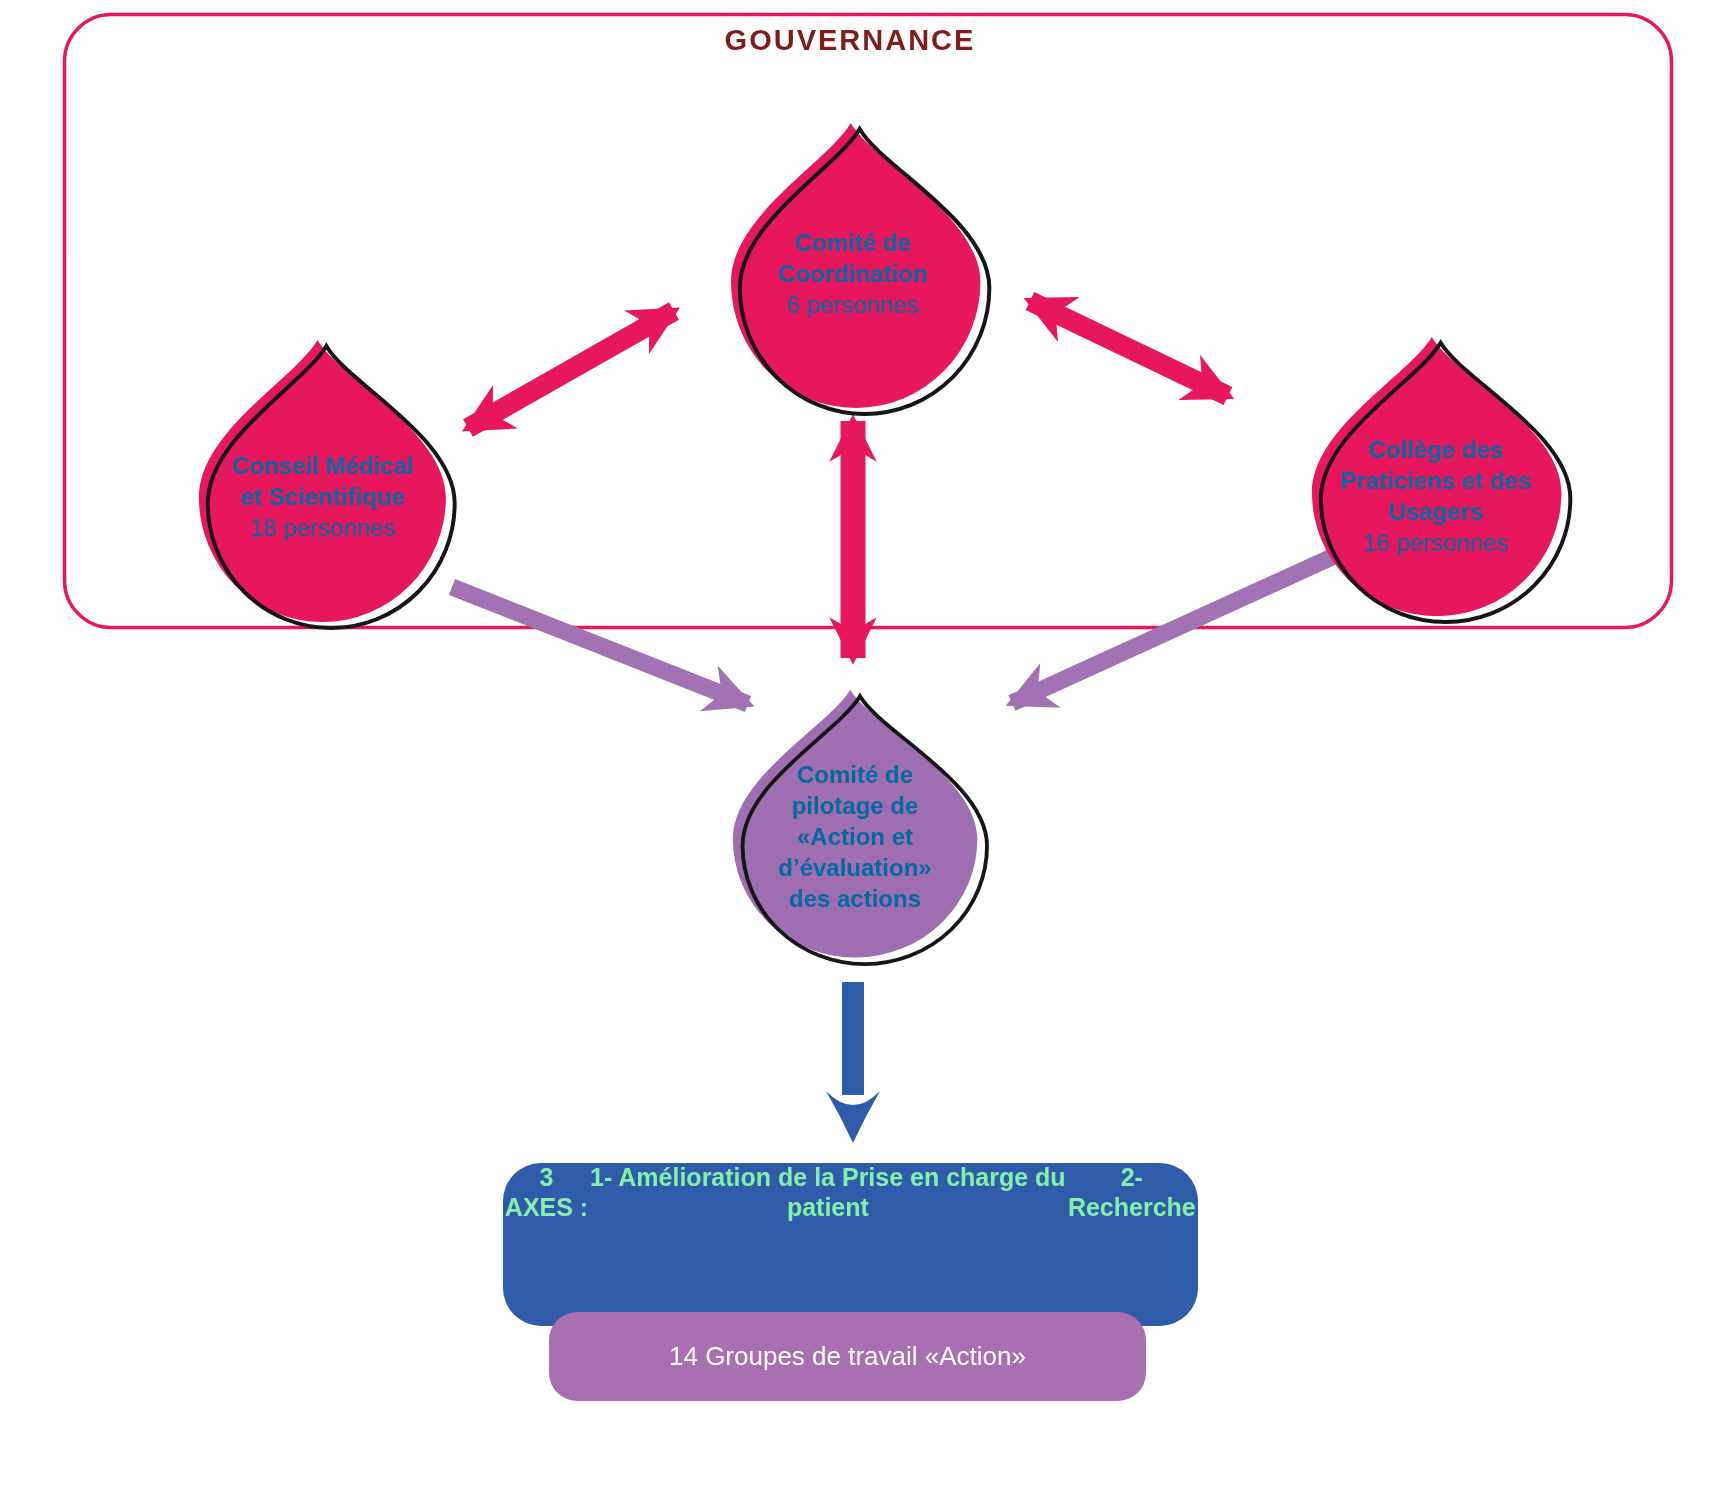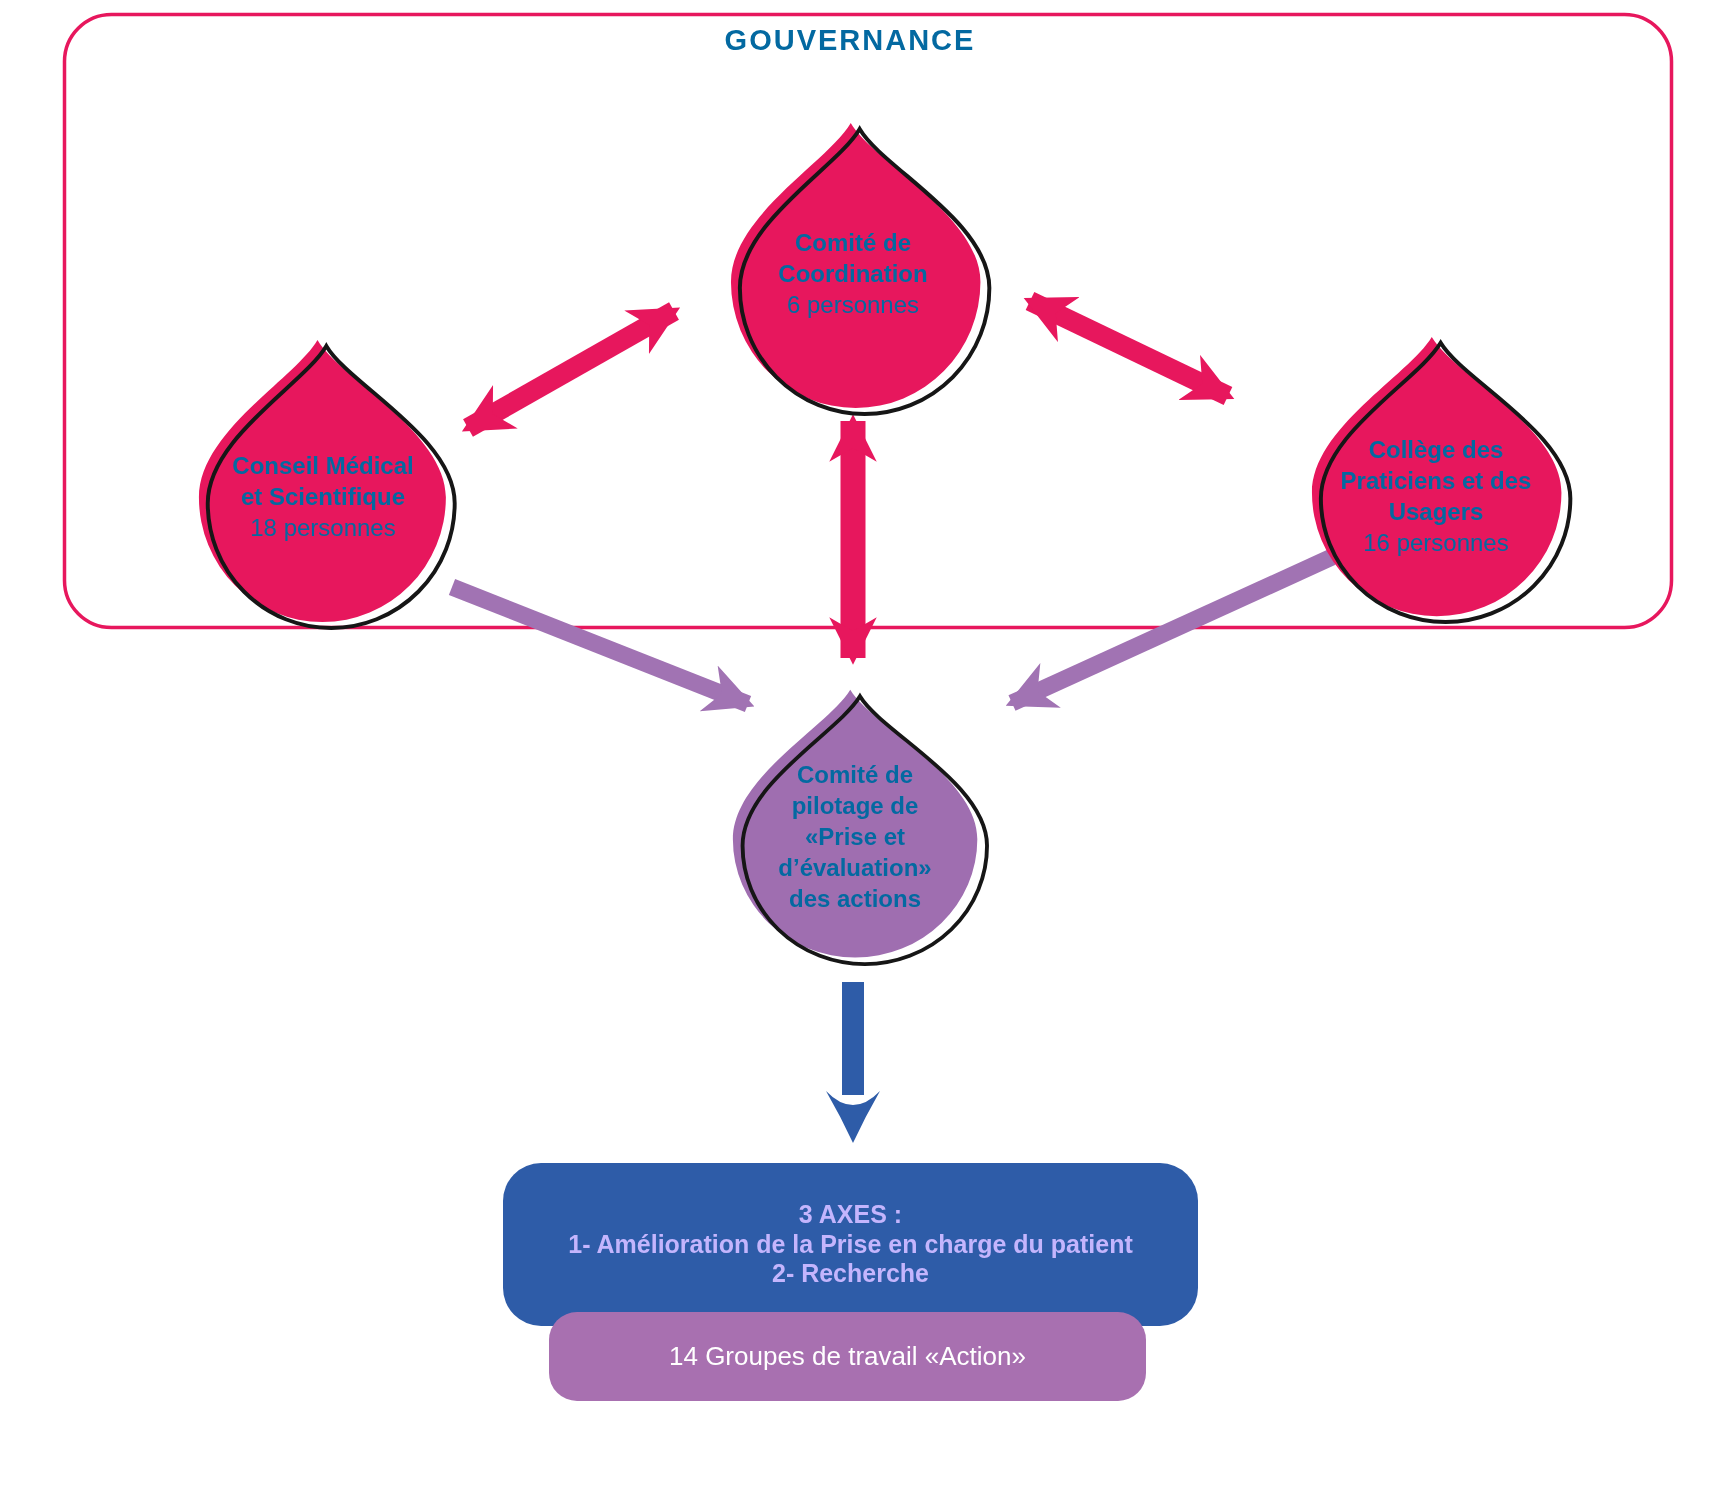--- a/index.html
+++ b/index.html
@@ -4,33 +4,33 @@
 <style>
   html,body{margin:0;padding:0;background:#fff;}
   .canvas{
     position:relative;width:1710px;height:1504px;background:#fff;overflow:hidden;
     font-family:"Liberation Sans",sans-serif;
   }
   .canvas svg{position:absolute;left:0;top:0;}
   .ov{position:absolute;text-align:center;color:#0369a1;}
   .title{
     left:470px;top:24px;width:760px;
-    font-size:29px;font-weight:bold;letter-spacing:2px;color:#0369a1;
+    font-size:29px;font-weight:bold;letter-spacing:2px;color:#7f1d1d;
   }
   .node-label{font-weight:bold;font-size:24px;line-height:31px;}
   .node-label .sub{font-weight:normal;}
   .lbl-coordination{left:723px;top:227px;width:260px;}
   .lbl-conseil{left:192px;top:450px;width:262px;}
   .lbl-college{left:1305px;top:434px;width:262px;}
   .lbl-pilotage{left:726px;top:759px;width:258px;}
   .axes-box{
     left:503px;top:1163px;width:695px;height:163px;
     background:#2E5CA8;border-radius:38px;
-    display:flex;flex-direction:column;justify-content:center;
-    font-size:25px;font-weight:bold;line-height:29.5px;color:#c4b5fd;text-align:center;
+    display:flex;flex-direction:row;justify-content:center;
+    font-size:25px;font-weight:bold;line-height:29.5px;color:#86efac;text-align:center;
   }
   .groups-box{
     left:549px;top:1312px;width:597px;height:89px;
     background:#A870B0;border-radius:28px;
     display:flex;align-items:center;justify-content:center;
     font-size:26px;font-weight:normal;color:#fff;text-align:center;
   }
 </style>
 </head>
 <body>
@@ -100,21 +100,21 @@
   <div class="ov node-label lbl-college">
     <div>Collège des</div>
     <div>Praticiens et des</div>
     <div>Usagers</div>
     <div class="sub">16 personnes</div>
   </div>
 
   <div class="ov node-label lbl-pilotage">
     <div>Comité de</div>
     <div>pilotage de</div>
-    <div>«Prise et</div>
+    <div>«Action et</div>
     <div>d’évaluation»</div>
     <div>des actions</div>
   </div>
 
   <div class="ov axes-box">
     <div>3 AXES :</div>
     <div>1- Amélioration de la Prise en charge du patient</div>
     <div>2- Recherche</div>
   </div>
 

